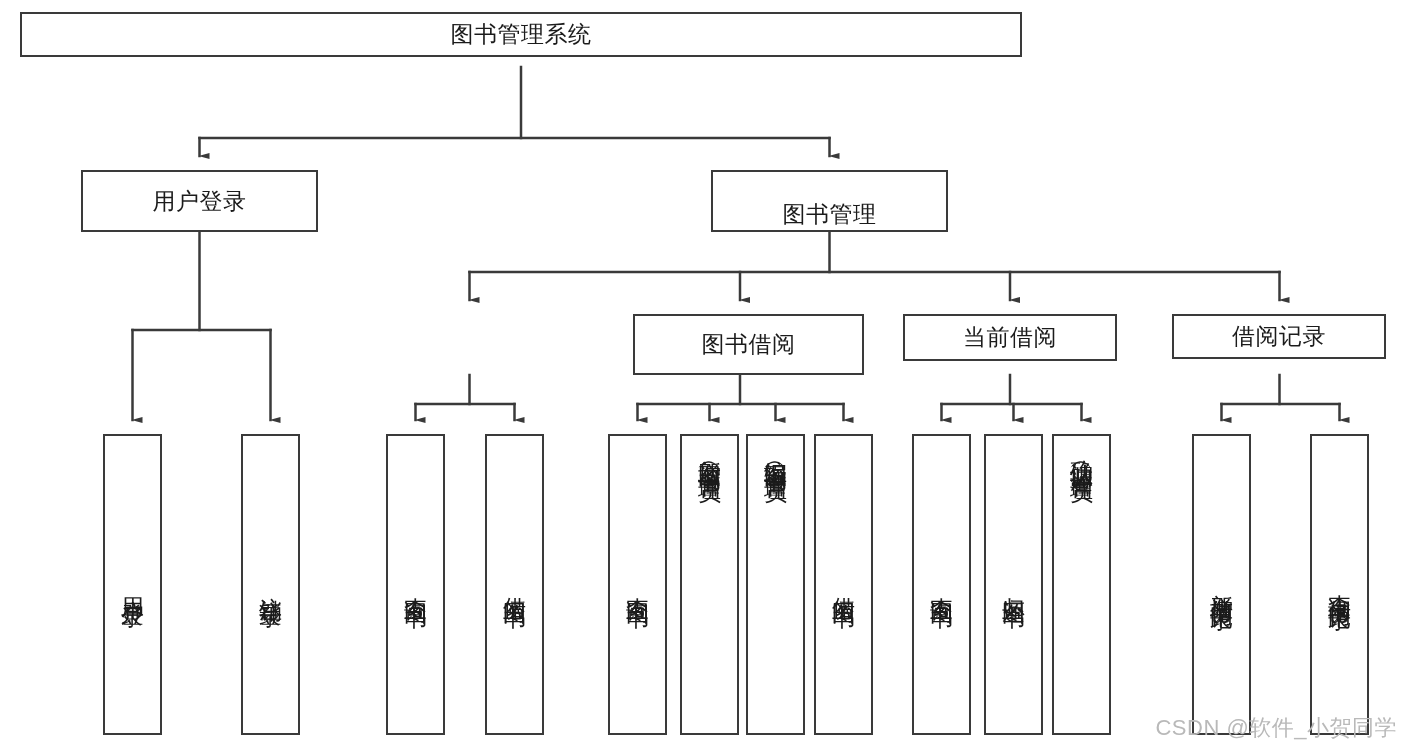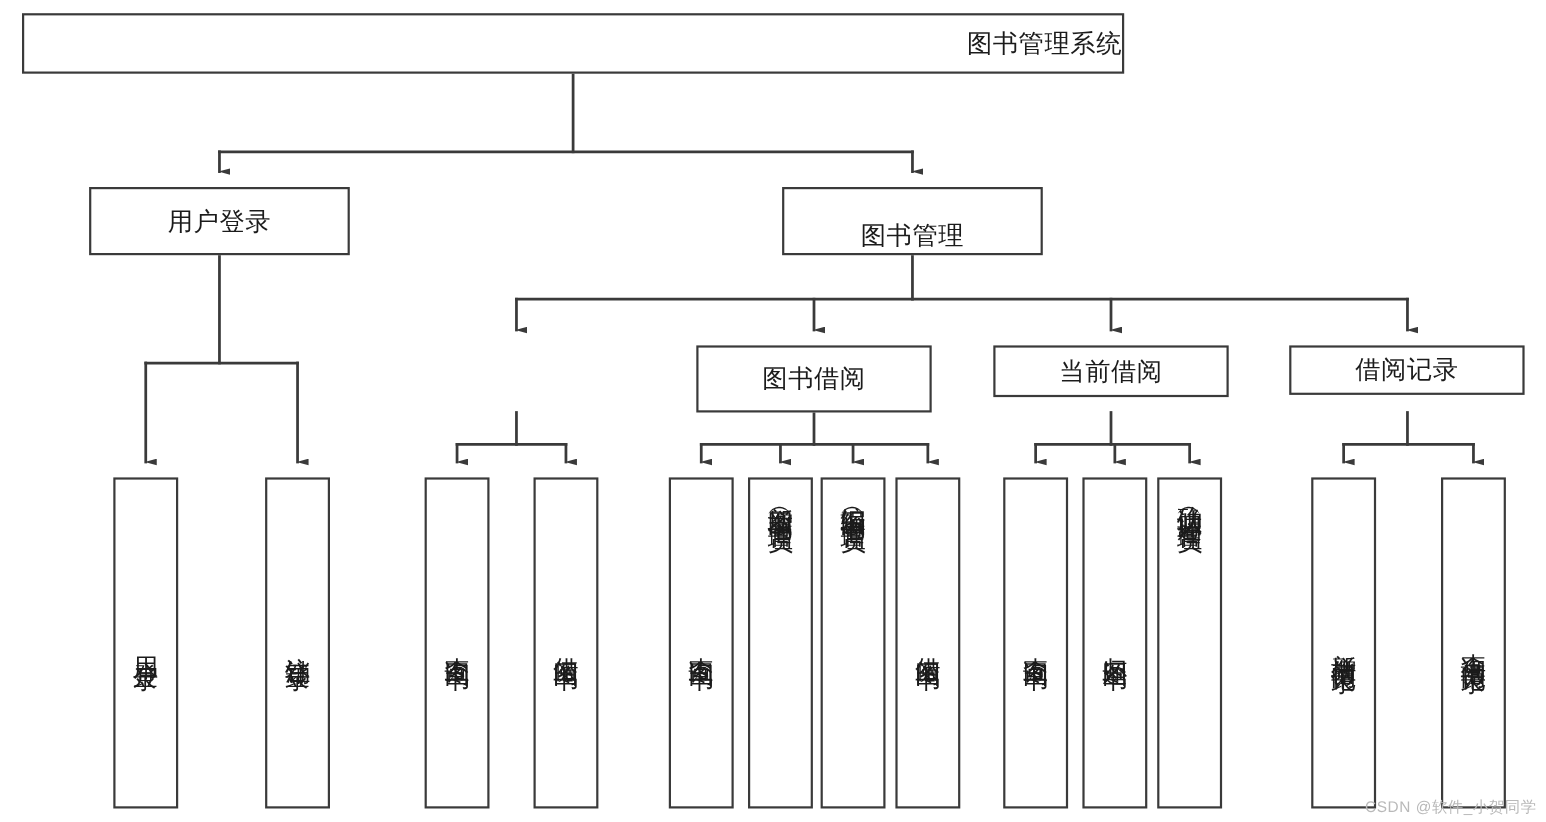--- a/index.html
+++ b/index.html
@@ -53,21 +53,21 @@
     white-space: nowrap;
   }
   .node.v.mid .vlabel {
     margin-top: auto;
     margin-bottom: auto;
   }
   .watermark {
     position: absolute;
     right: 8px;
     bottom: 4px;
-    font-size: 14px;
+    font-size: 22px;
     color: #b9b9b9;
     white-space: nowrap;
     letter-spacing: 0.5px;
   }
 </style>
 </head>
 <body>
 
 <div id="canvas">
 
@@ -114,32 +114,32 @@
       <path d="M 1013.5 404 L 1013.5 420" marker-end="url(#arrow)"></path>
       <path d="M 1081.5 404 L 1081.5 420" marker-end="url(#arrow)"></path>
 
       <path d="M 1279.5 375 L 1279.5 404"></path>
       <path d="M 1221.5 404 L 1339.5 404"></path>
       <path d="M 1221.5 404 L 1221.5 420" marker-end="url(#arrow)"></path>
       <path d="M 1339.5 404 L 1339.5 420" marker-end="url(#arrow)"></path>
     </g>
   </svg>
 
-  <div class="node h" style="left:20px; top:12px; width:1002px; height:55px;justify-content:flex-end;">
+  <div class="node h" style="left:20px; top:12px; width:1002px; height:45px;">
     <span>图书管理系统</span>
   </div>
 
   <div class="node h" style="left:81px; top:170px; width:237px; height:62px;">
     <span>用户登录</span>
   </div>
   <div class="node h" style="left:711px; top:170px; width:237px; height:62px;align-items:flex-end;">
     <span>图书管理</span>
   </div>
 
-  <div class="node h" style="left:633px; top:314px; width:214px; height:61px;">
+  <div class="node h" style="left:633px; top:314px; width:231px; height:61px;">
     <span>图书借阅</span>
   </div>
   <div class="node h" style="left:903px; top:314px; width:214px; height:47px;">
     <span>当前借阅</span>
   </div>
   <div class="node h" style="left:1172px; top:314px; width:214px; height:45px;">
     <span>借阅记录</span>
   </div>
 
   <div class="node v mid" style="left:103px; top:434px; width:59px; height:301px;">

